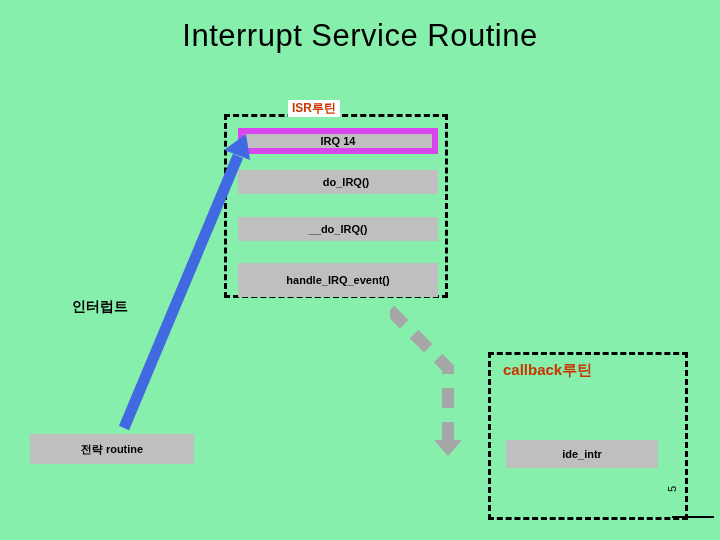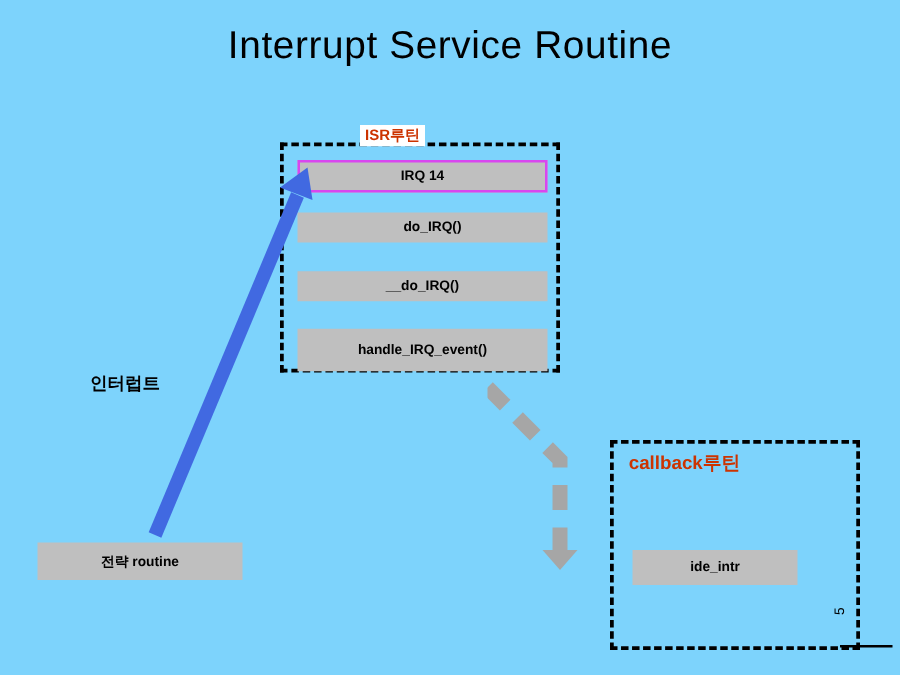--- a/index.html
+++ b/index.html
@@ -10,21 +10,21 @@
     width: 720px;
     height: 540px;
     background: #ffffff;
     font-family: "Liberation Sans", sans-serif;
     overflow: hidden;
   }
   #slide {
     position: relative;
     width: 720px;
     height: 540px;
-    background: #7dd3fc;
+    background: #86efac;
   }
 
   
   #title {
     position: absolute;
     left: 0;
     top: 18px;
     width: 720px;
     text-align: center;
     font-size: 31px;
@@ -84,21 +84,21 @@
     align-items: center;
     justify-content: center;
     box-sizing: border-box;
     text-align: center;
   }
   #irq14-box {
     left: 238px;
     top: 128px;
     width: 200px;
     height: 26px;
-    border: 2px solid #d946ef;
+    border: 6px solid #d946ef;
   }
   #do-irq-box {
     left: 238px;
     top: 170px;
     width: 200px;
     height: 24px;
     padding-left: 16px;
   }
   #__do-irq-box {
     left: 238px;
@@ -108,21 +108,21 @@
   }
   #handle-irq-box {
     left: 238px;
     top: 263px;
     width: 200px;
     height: 34px;
   }
   #ide-intr-box {
     left: 506px;
     top: 440px;
-    width: 132px;
+    width: 152px;
     height: 28px;
   }
   #jeonyak-box {
     left: 30px;
     top: 434px;
     width: 164px;
     height: 30px;
     font-weight: bold;
     text-align: center;
   }

